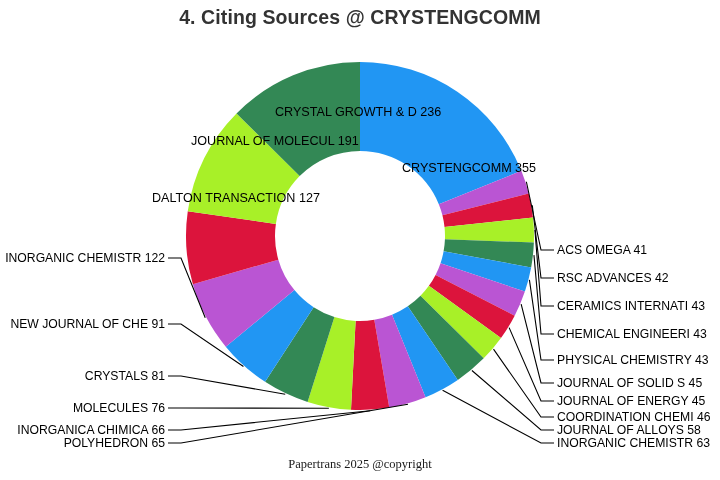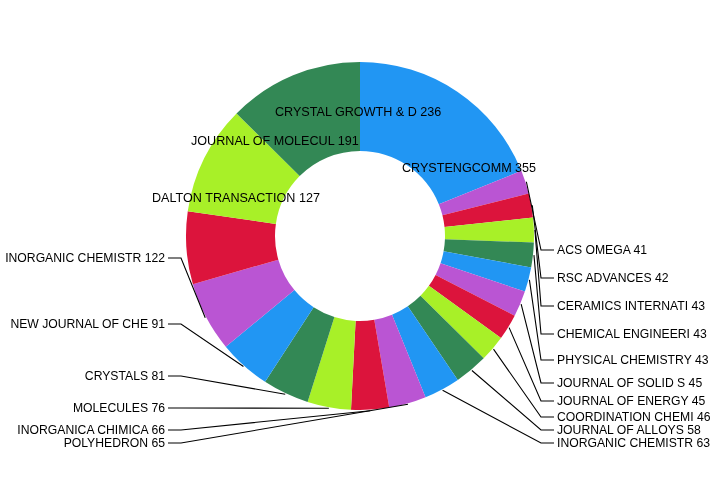--- a/index.html
+++ b/index.html
@@ -70,20 +70,21 @@
     stroke: #000000;
     stroke-width: 1.1;
     fill: none;
   }
 </style>
 </head>
 <body>
 
 <div id="chart-root">
 
+  <div class="chart-title">4. Citing Sources @ CRYSTENGCOMM</div>
 
   <svg class="donut-svg" viewBox="0 0 720 480">
     <g id="slices-group">
         <path d="M 360 62 A 174 174 0 0 1 521.3469377197769 170.86041381425247 L 438.81890635736227 204.1789377828245 A 85 85 0 0 0 360 151 Z" fill="#2196f3" class="slice-path"></path>
         <path d="M 521.3469377197769 170.86041381425247 A 174 174 0 0 1 528.7356192222811 193.52305559867366 L 442.42831973502234 215.24976853958196 A 85 85 0 0 0 438.81890635736227 204.1789377828245 Z" fill="#ba55d3" class="slice-path"></path>
         <path d="M 528.7356192222811 193.52305559867366 A 174 174 0 0 1 533.0202733770165 217.56131781979786 L 444.5213979140598 226.99259778553343 A 85 85 0 0 0 442.42831973502234 215.24976853958196 Z" fill="#dc143c" class="slice-path"></path>
         <path d="M 533.0202733770165 217.56131781979786 A 174 174 0 0 1 533.8768939897658 242.5441375651608 L 444.93986200649476 239.19684881056708 A 85 85 0 0 0 444.5213979140598 226.99259778553343 Z" fill="#a8f028" class="slice-path"></path>
         <path d="M 533.8768939897658 242.5441375651608 A 174 174 0 0 1 531.1448193234608 267.391890971077 L 443.6052278304262 251.3351191525376 A 85 85 0 0 0 444.93986200649476 239.19684881056708 Z" fill="#338855" class="slice-path"></path>
         <path d="M 531.1448193234608 267.391890971077 A 174 174 0 0 1 524.8804374537795 291.59173810064146 L 440.54504128489225 263.1568835549111 A 85 85 0 0 0 443.6052278304262 251.3351191525376 Z" fill="#2196f3" class="slice-path"></path>
         <path d="M 524.8804374537795 291.59173810064146 A 174 174 0 0 1 514.6836170945841 315.6804781771301 L 435.56383593700946 274.9243715233107 A 85 85 0 0 0 440.54504128489225 263.1568835549111 Z" fill="#ba55d3" class="slice-path"></path>
@@ -138,14 +139,15 @@
         <text x="557" y="447" class="outer-label" text-anchor="start">INORGANIC CHEMISTR 63</text>
         <text x="165" y="262" class="outer-label" text-anchor="end">INORGANIC CHEMISTR 122</text>
         <text x="165" y="328" class="outer-label" text-anchor="end">NEW JOURNAL OF CHE 91</text>
         <text x="165" y="380" class="outer-label" text-anchor="end">CRYSTALS 81</text>
         <text x="165" y="412" class="outer-label" text-anchor="end">MOLECULES 76</text>
         <text x="165" y="434" class="outer-label" text-anchor="end">INORGANICA CHIMICA 66</text>
         <text x="165" y="447" class="outer-label" text-anchor="end">POLYHEDRON 65</text>
       </g>
   </svg>
 
+  <div class="footer-note">Papertrans 2025 @copyright</div>
 
 </div>
 
 </body></html>

